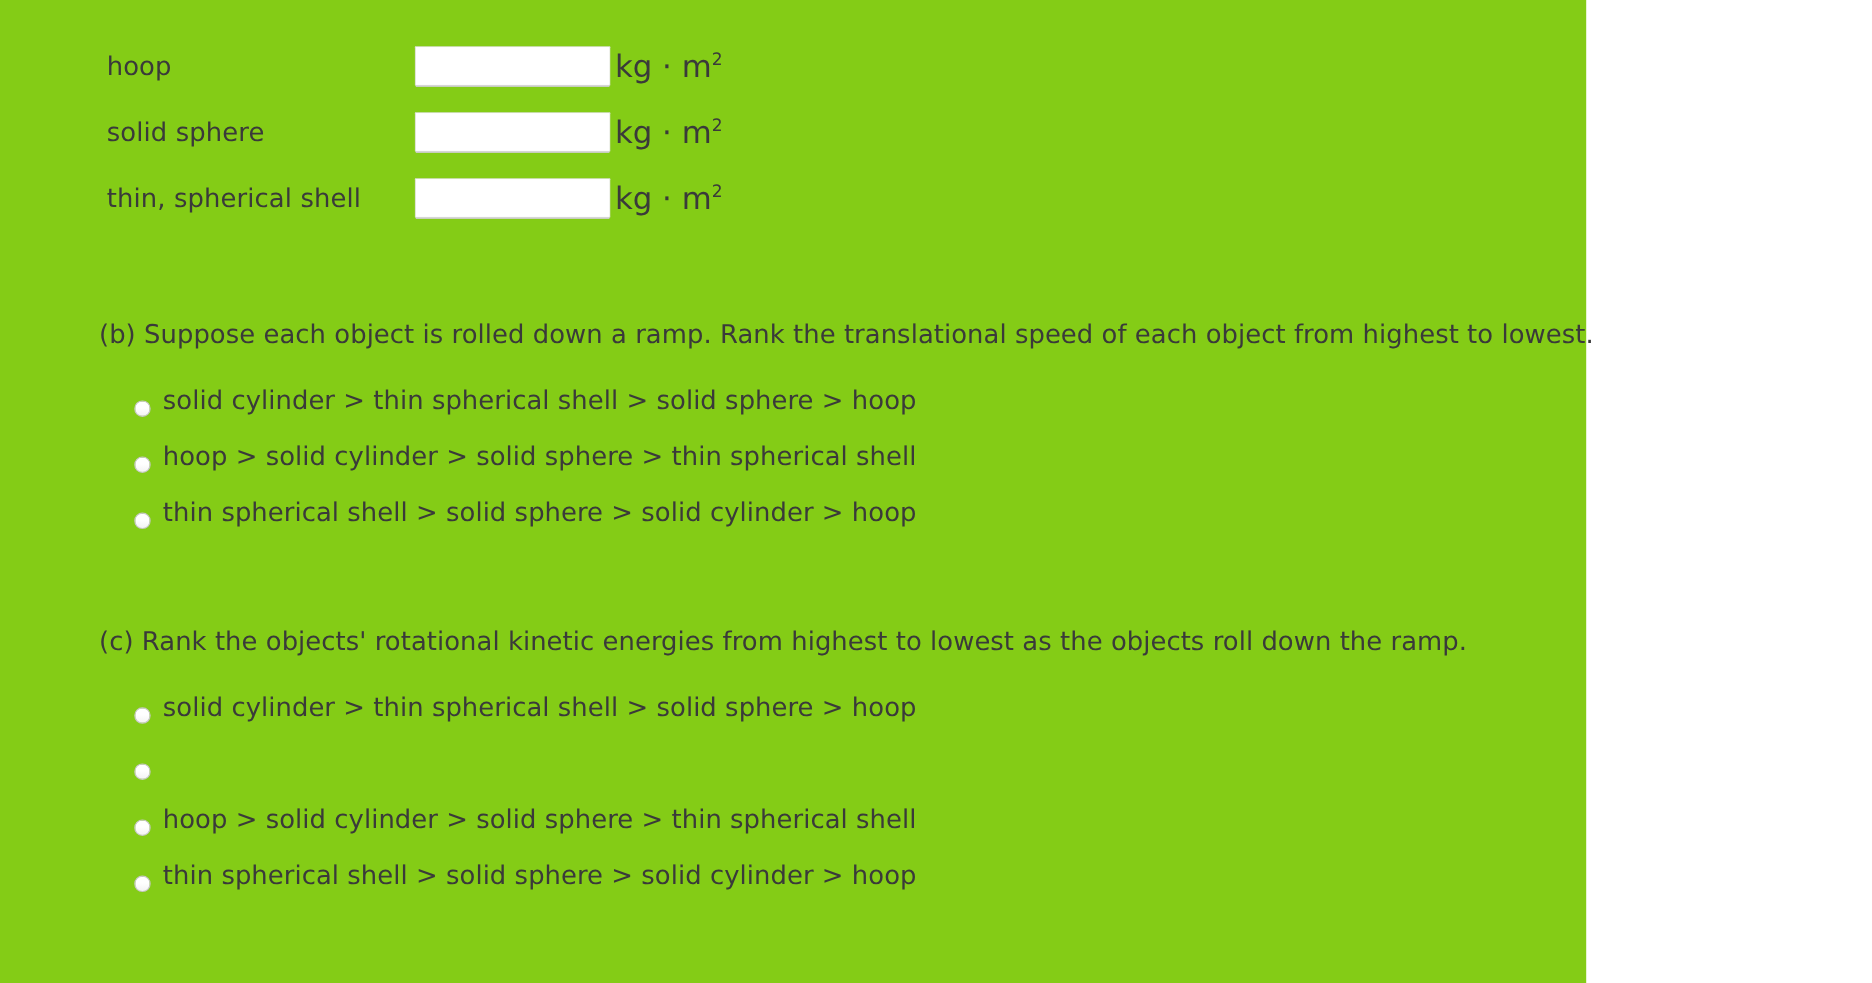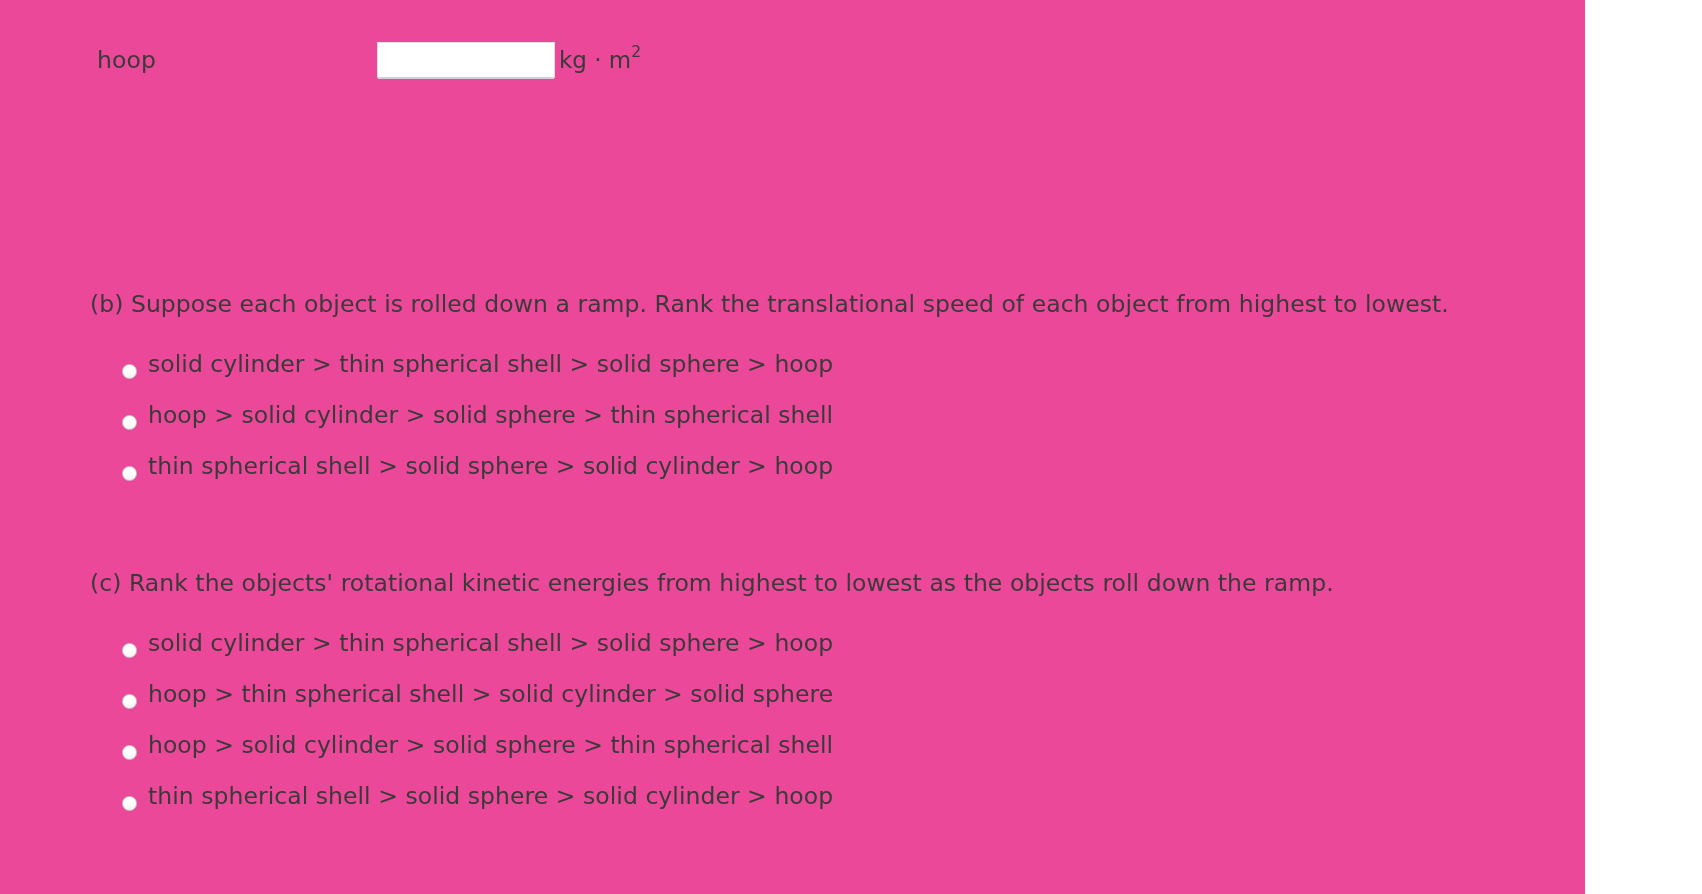--- a/index.html
+++ b/index.html
@@ -10,23 +10,23 @@
   body {
     width: 1702px;
     height: 894px;
     font-family: "DejaVu Sans", "Liberation Sans", sans-serif;
     color: #333333;
     overflow: hidden;
   }
 
   .page {
     position: relative;
-    width: 1585px;
+    width: 1442px;
     height: 894px;
-    background: #ec4899;
+    background: #84cc16;
   }
 
   
   .inertia-table {
     position: absolute;
     left: 97px;
     top: 30px;
     border-collapse: collapse;
   }
   .inertia-table tr { height: 60px; }
@@ -61,21 +61,21 @@
     border-bottom-color: #d2d2d2;
     box-shadow: 0 2px 0 -1px #cfcfcf;
     border-radius: 1px;
     font-family: "DejaVu Sans", "Liberation Sans", sans-serif;
     font-size: 20px;
     color: #333333;
     padding: 0 6px;
     outline: none;
   }
 
-  .unit-base { font-size: 23px; }
+  .unit-base { font-size: 28px; }
   .unit-exp {
     font-size: 15.5px;
     vertical-align: super;
     line-height: 0;
     position: relative;
     top: -2px;
   }
 
   
   .question-block { position: absolute; left: 0; }
@@ -134,20 +134,38 @@
     <tbody>
       <tr>
         <td class="cell-label">hoop</td>
         <td class="cell-input">
           <input class="answer-box" type="text" placeholder="" style="">
         </td>
         <td class="cell-units">
           <span class="unit-base">kg · m</span><span class="unit-exp">2</span>
         </td>
       </tr>
+      <tr>
+        <td class="cell-label">solid sphere</td>
+        <td class="cell-input">
+          <input class="answer-box" type="text" placeholder="" style="">
+        </td>
+        <td class="cell-units">
+          <span class="unit-base">kg · m</span><span class="unit-exp">2</span>
+        </td>
+      </tr>
+      <tr>
+        <td class="cell-label">thin, spherical shell</td>
+        <td class="cell-input">
+          <input class="answer-box" type="text" placeholder="" style="">
+        </td>
+        <td class="cell-units">
+          <span class="unit-base">kg · m</span><span class="unit-exp">2</span>
+        </td>
+      </tr>
     </tbody>
   </table>
 
   <div class="question-block" id="block-b">
     <div class="question-prompt">(b) Suppose each object is rolled down a ramp. Rank the translational speed of each object from highest to lowest.</div>
     <ul class="options">
       <li class="option-row">
         <span class="radio"></span>
         <span class="option-label">solid cylinder &gt; thin spherical shell &gt; solid sphere &gt; hoop</span>
       </li>
@@ -164,21 +182,20 @@
 
   <div class="question-block" id="block-c">
     <div class="question-prompt">(c) Rank the objects' rotational kinetic energies from highest to lowest as the objects roll down the ramp.</div>
     <ul class="options">
       <li class="option-row">
         <span class="radio"></span>
         <span class="option-label">solid cylinder &gt; thin spherical shell &gt; solid sphere &gt; hoop</span>
       </li>
       <li class="option-row">
         <span class="radio"></span>
-        <span class="option-label">hoop &gt; thin spherical shell &gt; solid cylinder &gt; solid sphere</span>
       </li>
       <li class="option-row">
         <span class="radio"></span>
         <span class="option-label">hoop &gt; solid cylinder &gt; solid sphere &gt; thin spherical shell</span>
       </li>
       <li class="option-row">
         <span class="radio"></span>
         <span class="option-label">thin spherical shell &gt; solid sphere &gt; solid cylinder &gt; hoop</span>
       </li>
     </ul>

